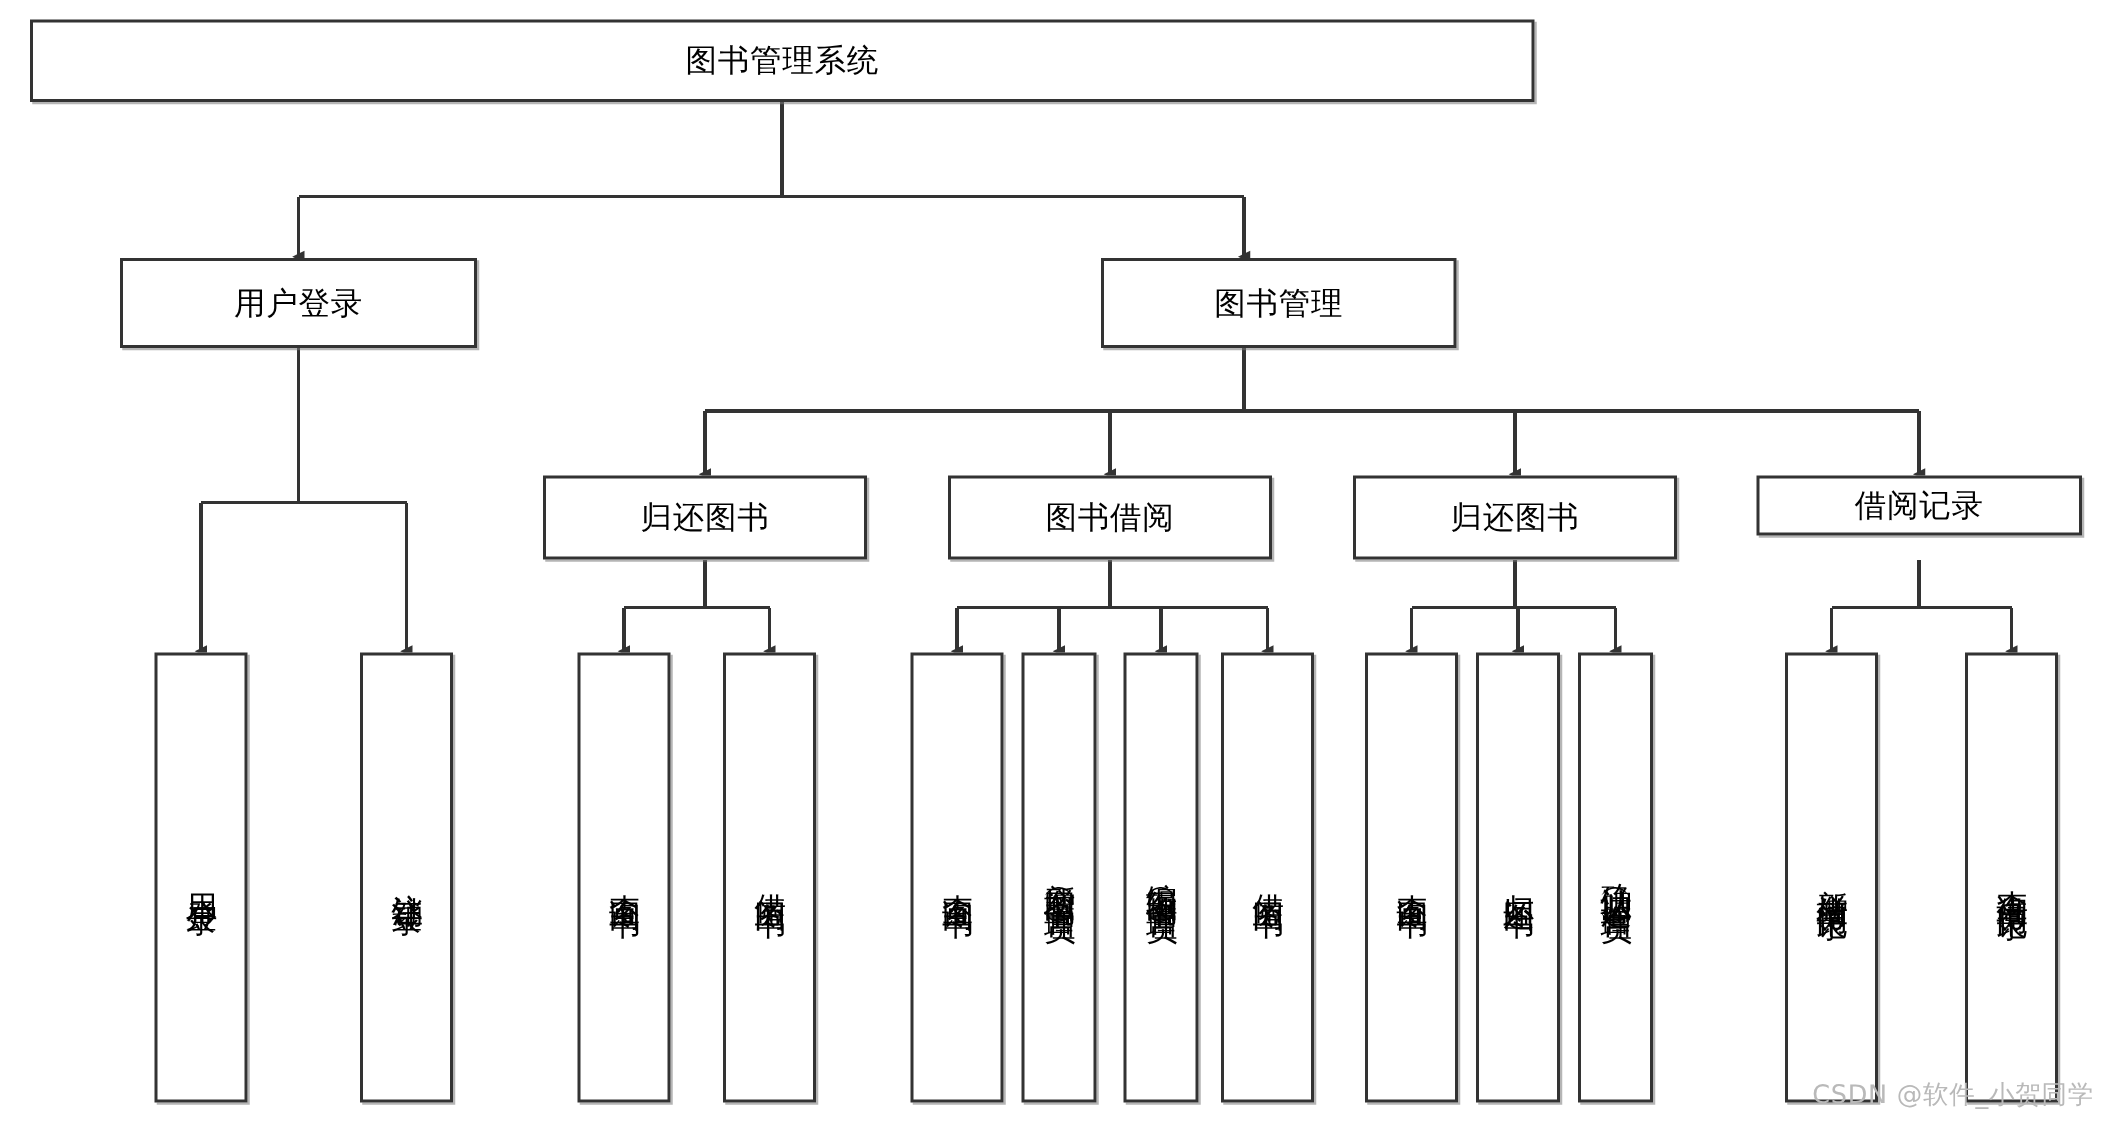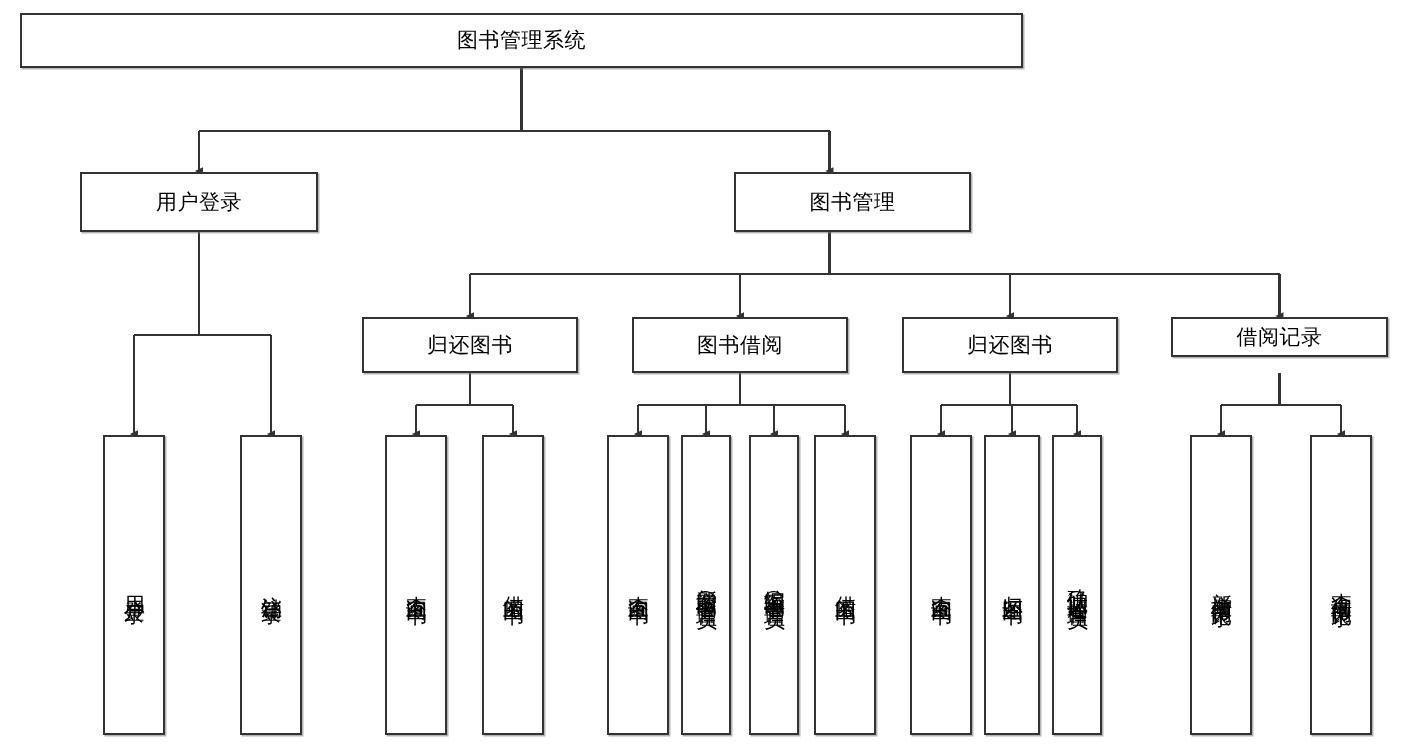--- a/index.html
+++ b/index.html
@@ -172,13 +172,14 @@
       <div class="node vertical" style="left: 1052px; top: 435px; width: 50px; height: 300px;">
         <span class="label">确认归还（管理员）</span>
       </div>
       <div class="node vertical" style="left: 1190px; top: 435px; width: 62px; height: 300px;">
         <span class="label">新增借阅记录</span>
       </div>
       <div class="node vertical" style="left: 1310px; top: 435px; width: 62px; height: 300px;">
         <span class="label">查询借阅记录</span>
       </div>
     </div>
+  <div id="watermark">CSDN @软件_小贺同学</div>
 </div>
 
 </body></html>

